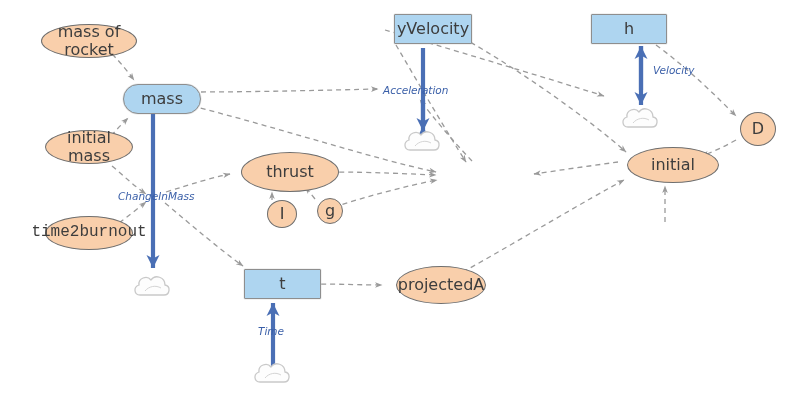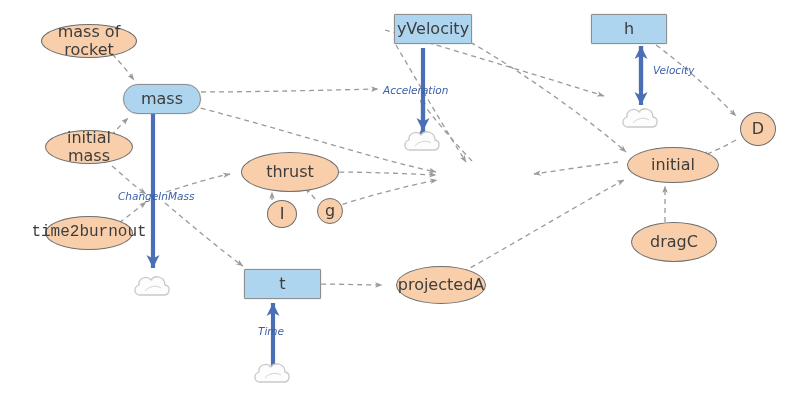--- a/index.html
+++ b/index.html
@@ -156,23 +156,20 @@
   </div>
   <div class="node aux" style="left:308px;top:198px;width:26px;height:26px;">
     <span>g</span>
   </div>
   <div class="node aux" style="left:618px;top:147px;width:92px;height:36px;">
     <span>initial</span>
   </div>
   <div class="node aux" style="left:731px;top:112px;width:36px;height:34px;">
     <span>D</span>
   </div>
-  <div class="node aux" style="left:622px;top:222px;width:86px;height:40px;">
-    <span>dragC</span>
-  </div>
   <div class="node aux" style="left:387px;top:266px;width:90px;height:38px;">
     <span>projectedA</span>
   </div>
 
   <div class="flowlabel" style="left:118px;top:190px;">ChangeInMass</div>
   <div class="flowlabel" style="left:383px;top:84px;">Acceleration</div>
   <div class="flowlabel" style="left:617px;top:64px;margin-left:36px;">Velocity</div>
   <div class="flowlabel" style="left:258px;top:325px;">Time</div>
 
 </div>

